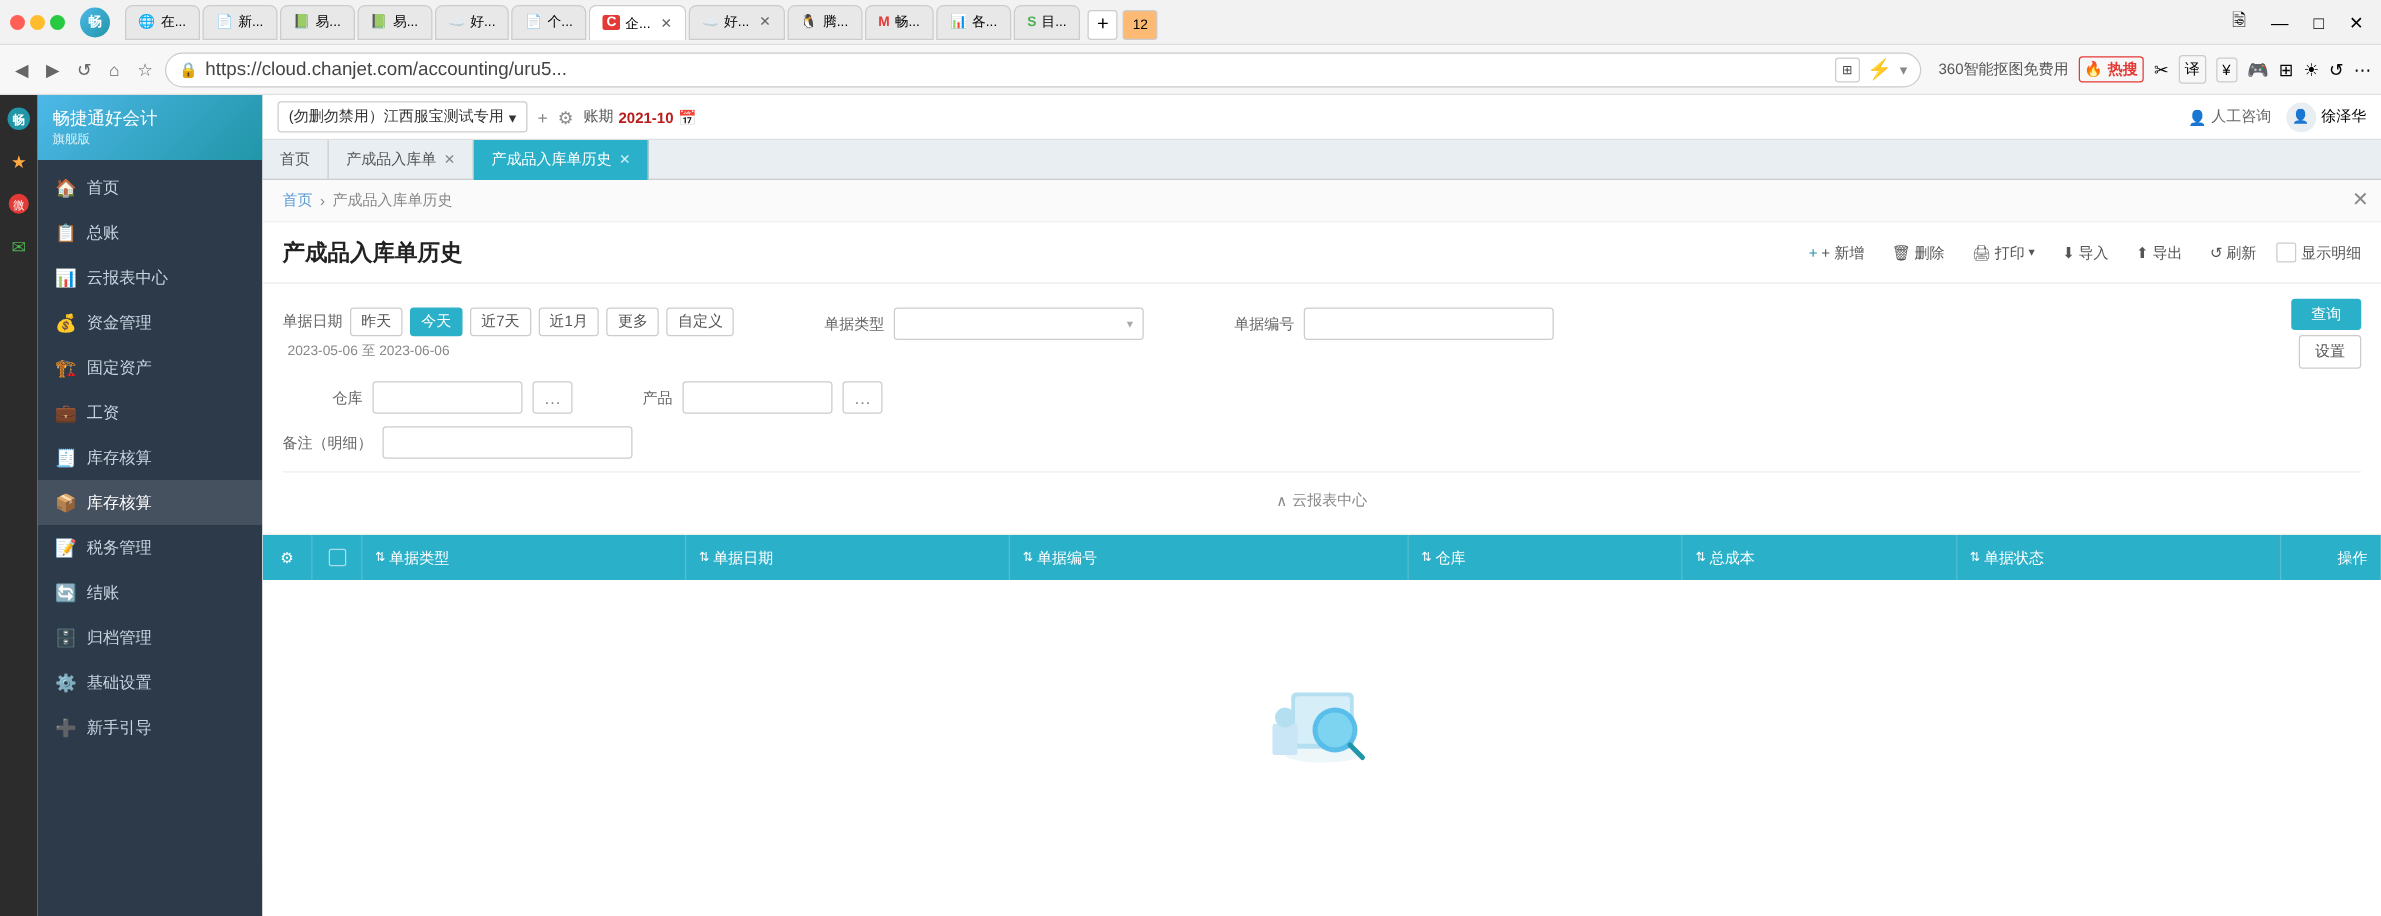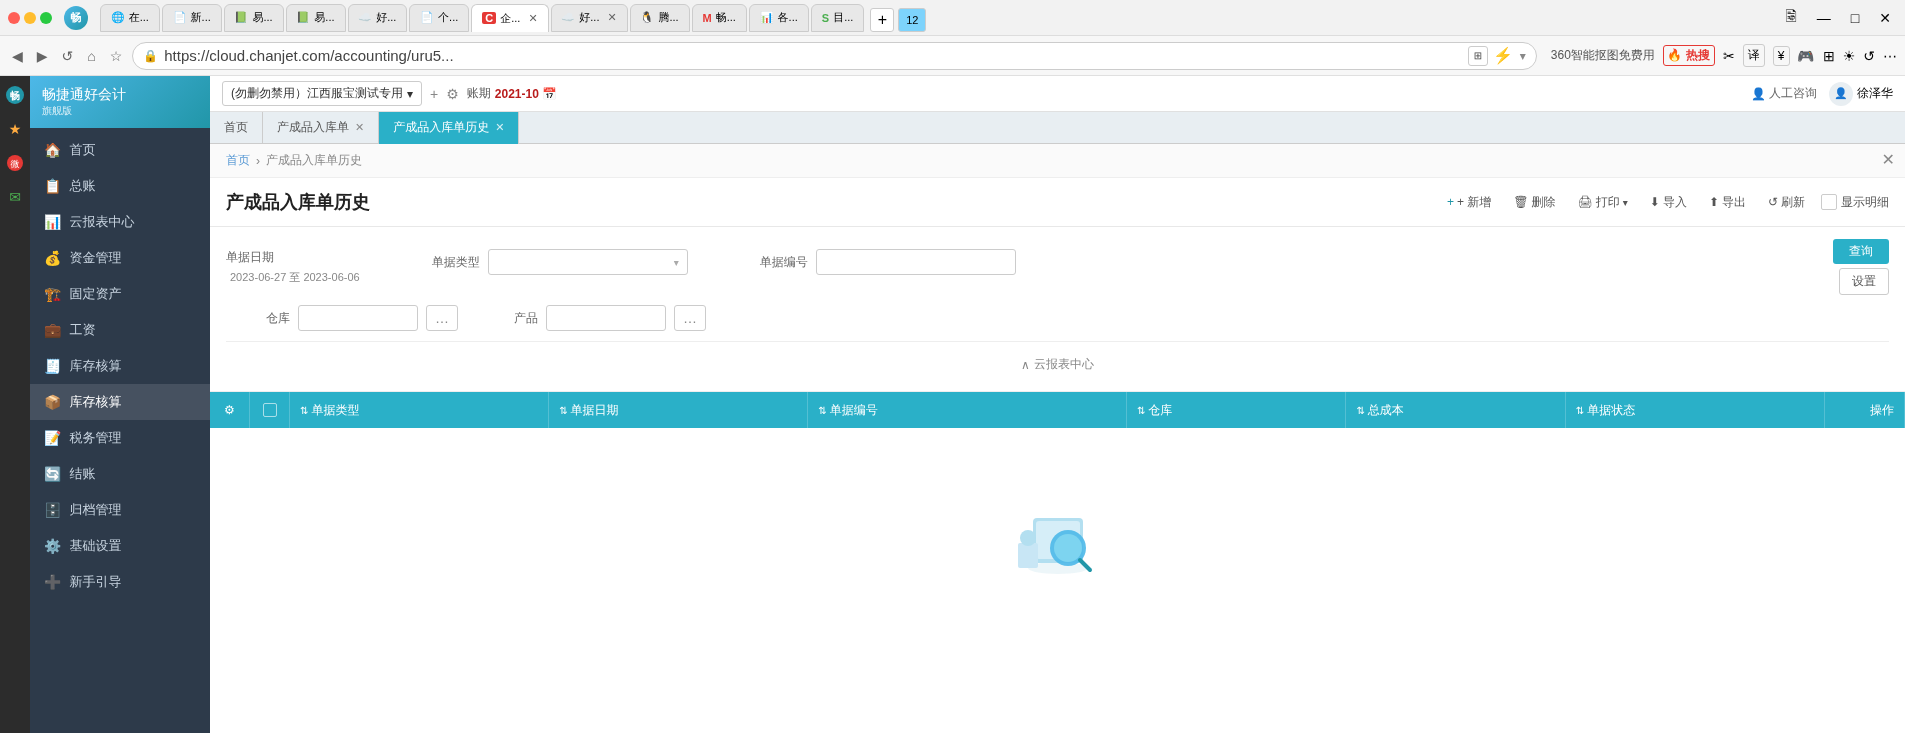--- a/index.html
+++ b/index.html
@@ -439,21 +439,21 @@
     </div>
     <div class="browser-tab inactive">
       <span style="color:#4caf50;font-size:11px;">📊</span>
       <span style="font-size:11px;">各...</span>
     </div>
     <div class="browser-tab inactive">
       <span style="color:#4caf50;font-size:11px;font-weight:bold;">S</span>
       <span style="font-size:11px;">目...</span>
     </div>
     <div style="width:24px;height:24px;border:1px solid #ccc;border-radius:3px;display:flex;align-items:center;justify-content:center;cursor:pointer;font-size:16px;background:#fff;margin-left:4px;">+</div>
-    <div style="width:28px;height:24px;border:1px solid #ccc;border-radius:3px;display:flex;align-items:center;justify-content:center;cursor:pointer;font-size:11px;background:#7dd3fc;margin-left:2px;">12</div>
+    <div style="width:28px;height:24px;border:1px solid #ccc;border-radius:3px;display:flex;align-items:center;justify-content:center;cursor:pointer;font-size:11px;background:#fdba74;margin-left:2px;">12</div>
   </div>
   <div style="margin-left:8px;display:flex;align-items:center;gap:8px;">
     <div style="font-size:14px;cursor:pointer;padding:2px 6px;">🗟</div>
     <div style="font-size:14px;cursor:pointer;padding:2px 6px;">—</div>
     <div style="font-size:14px;cursor:pointer;padding:2px 6px;">□</div>
     <div style="font-size:14px;cursor:pointer;padding:2px 6px;">✕</div>
   </div>
 </div>
 
 <div class="browser-toolbar">
@@ -647,22 +647,30 @@
       </div>
 
       <div class="filter-area">
 
         <div class="filter-row">
           <div style="display:flex;align-items:flex-start;gap:12px;flex-wrap:wrap;flex:1;">
 
             <div style="display:flex;flex-direction:column;gap:4px;">
               <div style="display:flex;align-items:center;gap:6px;">
                 <span class="filter-label">单据日期</span>
+                <div class="date-filters">
+                  <div class="date-btn">昨天</div>
+                  <div class="date-btn active">今天</div>
+                  <div class="date-btn">近7天</div>
+                  <div class="date-btn">近1月</div>
+                  <div class="date-btn">更多</div>
+                  <div class="date-btn">自定义</div>
+                </div>
               </div>
-              <div class="date-range">2023-06-27 至 2023-06-06</div>
+              <div class="date-range">2023-05-06 至 2023-06-06</div>
             </div>
 
             <div style="display:flex;align-items:center;gap:8px;margin-left:60px;">
               <span class="filter-label">单据类型</span>
               <div class="filter-select">
                 <span class="filter-select-text"></span>
                 <span style="font-size:10px;color:#aaa;">▾</span>
               </div>
             </div>
 
@@ -684,20 +692,26 @@
             <input class="filter-input" type="text" style="width: 120px;">
             <div class="ellipsis-btn">…</div>
           </div>
           <div style="display:flex;align-items:center;gap:8px;margin-left:40px;">
             <span class="filter-label">产品</span>
             <input class="filter-input" type="text" style="width: 120px;">
             <div class="ellipsis-btn">…</div>
           </div>
         </div>
 
+        <div class="filter-row">
+          <div style="display:flex;align-items:center;gap:8px;">
+            <span class="filter-label">备注（明细）</span>
+            <input class="filter-input" type="text" style="">
+          </div>
+        </div>
 
         <div style="display:flex;justify-content:center;border-top:1px solid #eee;padding-top:8px;">
           <div class="collapse-btn">
             <span>∧</span>
             <span>云报表中心</span>
           </div>
         </div>
       </div>
 
       <div class="data-table-wrapper">

